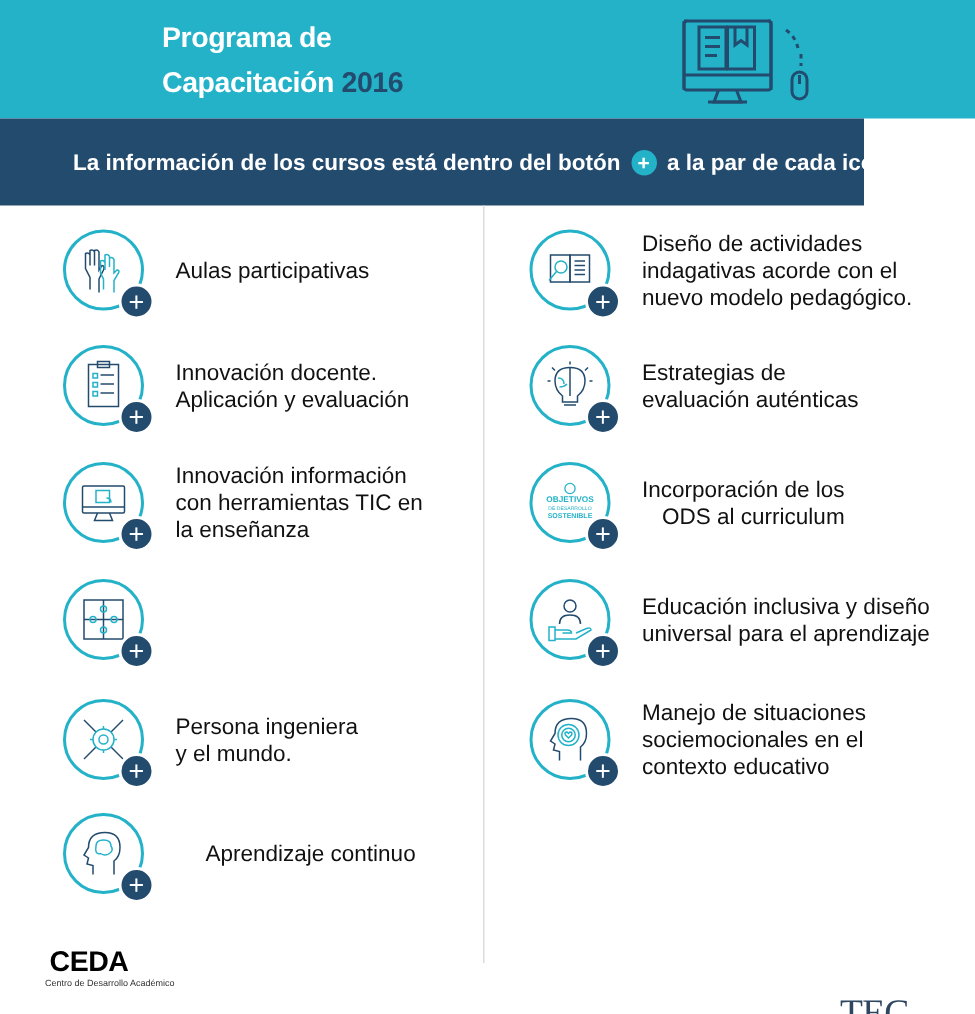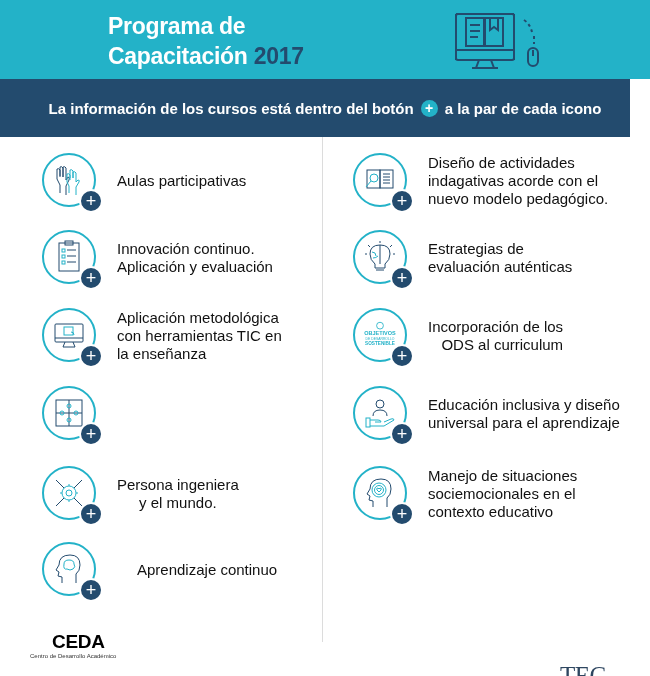--- a/index.html
+++ b/index.html
@@ -1,48 +1,48 @@
 <!DOCTYPE html>
 <html><head>
 <meta charset="utf-8">
 <style>
   * { box-sizing: border-box; margin: 0; padding: 0; }
   html, body { width: 650px; height: 676px; background: #ffffff; overflow: hidden; }
   body { font-family: "Liberation Sans", "DejaVu Sans", sans-serif; position: relative; }
 
   .header { position: absolute; left: 0; top: 0; width: 650px; height: 79px; background: #23b2c8; }
-  .title { position: absolute; left: 108px; top: 11px; color: #ffffff; font-weight: bold; font-size: 23px; line-height: 30px; letter-spacing: -0.3px; }
+  .title { position: absolute; left: 108px; top: 11px; color: #ffffff; font-weight: bold; font-size: 19px; line-height: 30px; letter-spacing: -0.3px; }
   .title .year { color: #234b6e; }
   .hero-icon { position: absolute; left: 452px; top: 10px; width: 100px; height: 62px; }
 
-  .banner { position: absolute; left: 0; top: 79px; width: 630px; height: 58px; background: #234b6e; }
+  .banner { position: absolute; left: 0; top: 79px; width: 576px; height: 58px; background: #234b6e; }
   .banner-text { position: absolute; left: 0; top: 0; width: 650px; height: 58px; display: flex; align-items: center; justify-content: center; color: #ffffff; font-weight: bold; font-size: 15px; gap: 7px; }
   .banner-plus { display: inline-flex; width: 17px; height: 17px; border-radius: 50%; background: #23b2c8; color: #fff; align-items: center; justify-content: center; font-size: 14px; line-height: 1; font-weight: bold; }
 
   .divider { position: absolute; left: 322px; top: 137px; width: 1px; height: 505px; background: #dcdcdc; }
 
   .item { position: absolute; display: flex; align-items: center; }
   .icon-wrap { position: relative; width: 56px; height: 56px; flex: 0 0 56px; }
   .icon-circle { width: 54px; height: 54px; border: 2px solid #23b2c8; border-radius: 50%; background: #fff; display: flex; align-items: center; justify-content: center; }
   .icon-circle svg { width: 34px; height: 34px; }
   .plus-btn { position: absolute; left: 37px; top: 36px; width: 24px; height: 24px; border-radius: 50%; background: #234b6e; color: #fff; border: 2px solid #fff; display: flex; align-items: center; justify-content: center; font-size: 18px; line-height: 1; cursor: pointer; }
   .item-label { margin-left: 19px; color: #111111; font-weight: normal; font-size: 15px; line-height: 18px; }
 
   .ceda { position: absolute; left: 30px; top: 632px; }
-  .ceda-title { font-weight: bold; font-size: 19px; color: #000; letter-spacing: -0.3px; margin-left: 22px; line-height: 20px; }
+  .ceda-title { font-weight: bold; font-size: 19px; color: #000; letter-spacing: -0.3px; margin-left: 3px; line-height: 20px; }
   .ceda-sub { font-size: 6px; color: #333; line-height: 8px; }
   .tec { position: absolute; left: 560px; top: 634px; font-family: "Liberation Serif", "DejaVu Serif", serif; font-size: 25px; color: #2e4660; letter-spacing: -0.5px; margin-top: 28px; }
 </style>
 </head>
 <body>
 
 <div class="header">
   <div class="title">
     <div>Programa de</div>
-    <div><span>Capacitación</span> <span class="year">2017</span></div>
+    <div><span>Capacitación</span> <span class="year">2016</span></div>
   </div>
   <svg class="hero-icon" viewBox="0 0 100 62" fill="none" stroke="#234b6e" stroke-width="2">
     <path d="M4 4 h2 M4 4 v46 M60 4 h2 M62 4 v46"></path>
     <rect x="4" y="4" width="58" height="46" rx="2"></rect>
     <line x1="4" y1="40" x2="62" y2="40"></line>
     <path d="M27 50 l-3 8 h18 l-3 -8"></path>
     <line x1="20" y1="58" x2="46" y2="58"></line>
     <rect x="14" y="8" width="18" height="28"></rect>
     <rect x="33" y="8" width="18" height="28"></rect>
     <line x1="18" y1="15" x2="28" y2="15"></line>
@@ -87,38 +87,38 @@
           <rect x="10" y="9" width="3" height="3" stroke="#23b2c8"></rect>
           <rect x="10" y="15" width="3" height="3" stroke="#23b2c8"></rect>
           <rect x="10" y="21" width="3" height="3" stroke="#23b2c8"></rect>
           <line x1="15" y1="10" x2="24" y2="10"></line>
           <line x1="15" y1="16" x2="24" y2="16"></line>
           <line x1="15" y1="22" x2="24" y2="22"></line>
         </svg>
       </div>
     <div class="plus-btn">+</div>
   </div>
-  <div class="item-label" style="white-space:pre-line;">Innovación continuo.
+  <div class="item-label" style="white-space:pre-line;">Innovación docente.
 Aplicación y evaluación</div>
 </div>
 
 <div class="item" style="left:42px; top:308px;">
   <div class="icon-wrap">
     <div class="icon-circle">
         <svg viewBox="0 0 34 34" fill="none" stroke="#234b6e" stroke-width="1">
           <rect x="3" y="6" width="28" height="18" rx="1"></rect>
           <line x1="3" y1="20" x2="31" y2="20"></line>
           <path d="M13 24 l-2 5 h12 l-2 -5"></path>
           <rect x="12" y="9" width="9" height="8" stroke="#23b2c8"></rect>
           <path d="M19 14 q3 0 3 3" stroke="#23b2c8"></path>
         </svg>
       </div>
     <div class="plus-btn">+</div>
   </div>
-  <div class="item-label" style="white-space:pre-line;">Aplicación metodológica
+  <div class="item-label" style="white-space:pre-line;">Innovación información
 con herramientas TIC en
 la enseñanza</div>
 </div>
 
 <div class="item" style="left:42px; top:386px;">
   <div class="icon-wrap">
     <div class="icon-circle">
         <svg viewBox="0 0 34 34" fill="none" stroke="#234b6e" stroke-width="1">
           <rect x="4" y="4" width="26" height="26"></rect>
           <line x1="17" y1="4" x2="17" y2="30"></line>
@@ -139,21 +139,21 @@
         <svg viewBox="0 0 34 34" fill="none" stroke="#234b6e" stroke-width="1">
           <line x1="4" y1="4" x2="30" y2="30"></line>
           <line x1="30" y1="4" x2="4" y2="30"></line>
           <circle cx="17" cy="17" r="7" stroke="#23b2c8" fill="#fff"></circle>
           <circle cx="17" cy="17" r="3" stroke="#23b2c8"></circle>
           <path d="M17 8 v2 M17 24 v2 M8 17 h2 M24 17 h2" stroke="#23b2c8"></path>
         </svg>
       </div>
     <div class="plus-btn">+</div>
   </div>
-  <div class="item-label" style="white-space:pre-line;text-align:center;">Persona ingeniera
+  <div class="item-label" style="white-space:pre-line;">Persona ingeniera
 y el mundo.</div>
 </div>
 
 <div class="item" style="left:42px; top:542px;">
   <div class="icon-wrap">
     <div class="icon-circle">
         <svg viewBox="0 0 34 34" fill="none" stroke="#234b6e" stroke-width="1">
           <path d="M10 31 v-6 l-4 -1 l1 -4 l-3 -2 l3 -5 q0 -10 11 -10 q10 0 10 10 q0 6 -4 9 v9"></path>
           <path d="M12 12 q0 -4 5 -4 q5 0 5 4 q2 3 -1 5 q-3 2 -6 0 q-4 1 -3 -5" stroke="#23b2c8"></path>
         </svg>

